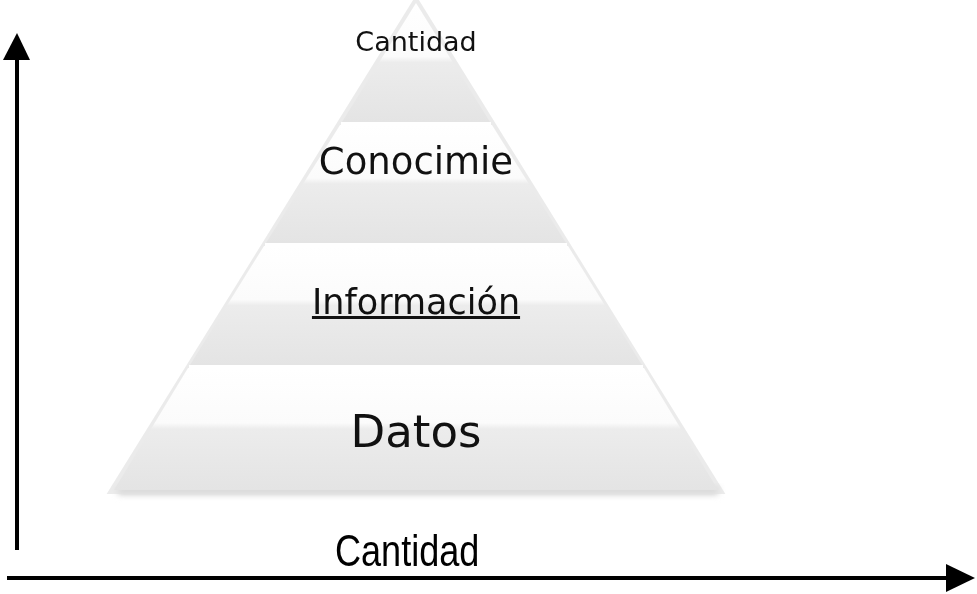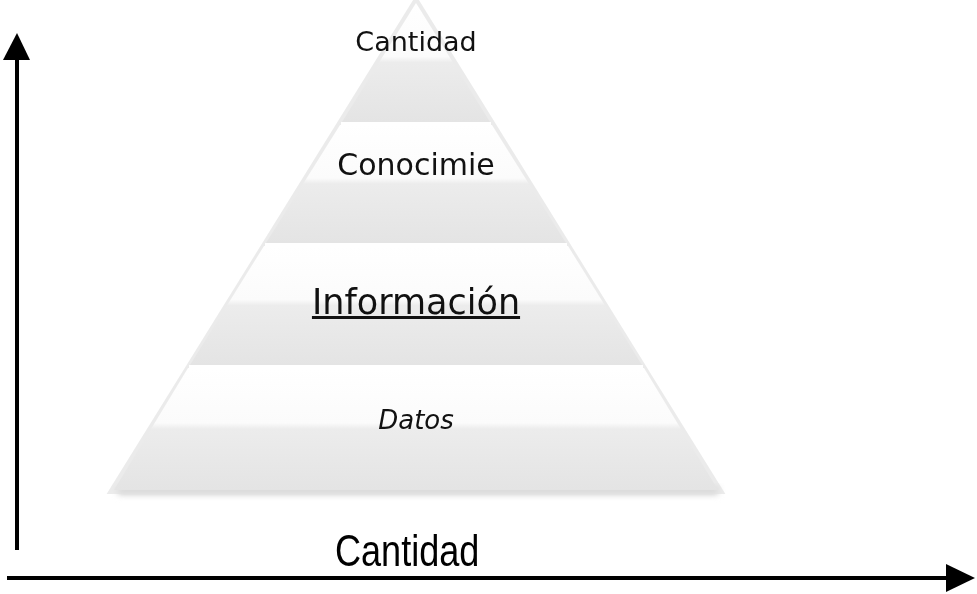--- a/index.html
+++ b/index.html
@@ -45,25 +45,25 @@
   <polygon points="17,33 3,60 30,60" fill="#000"></polygon>
 
   <line x1="7" y1="578" x2="950" y2="578" stroke="#000" stroke-width="4"></line>
   <polygon points="975,578 946,564 946,592" fill="#000"></polygon>
 </svg>
 
 <div class="layer-label" style="left:336px; top:26px; width:160px; font-size:27px;">
   <div>Cantidad</div>
 </div>
 
-<div class="layer-label" style="left:306px; top:141px; width:220px; font-size:30px;margin-top:7px;">
+<div class="layer-label" style="left:306px; top:141px; width:220px; font-size:37px;">
   <div>Conocimie</div>
 </div>
 
 <div class="layer-label" style="left:266px; top:282px; width:300px; font-size:35px;text-decoration:underline;">
   <div>Información</div>
 </div>
 
-<div class="layer-label" style="left:316px; top:406px; width:200px; font-size:26px;font-style:italic;">
+<div class="layer-label" style="left:316px; top:406px; width:200px; font-size:45px;">
   <div>Datos</div>
 </div>
 
 <div class="axis-label" style="left:335px; top:526px; font-size:44px; transform:scaleX(0.82); transform-origin:left top;">Cantidad</div>
 
 </body></html>

